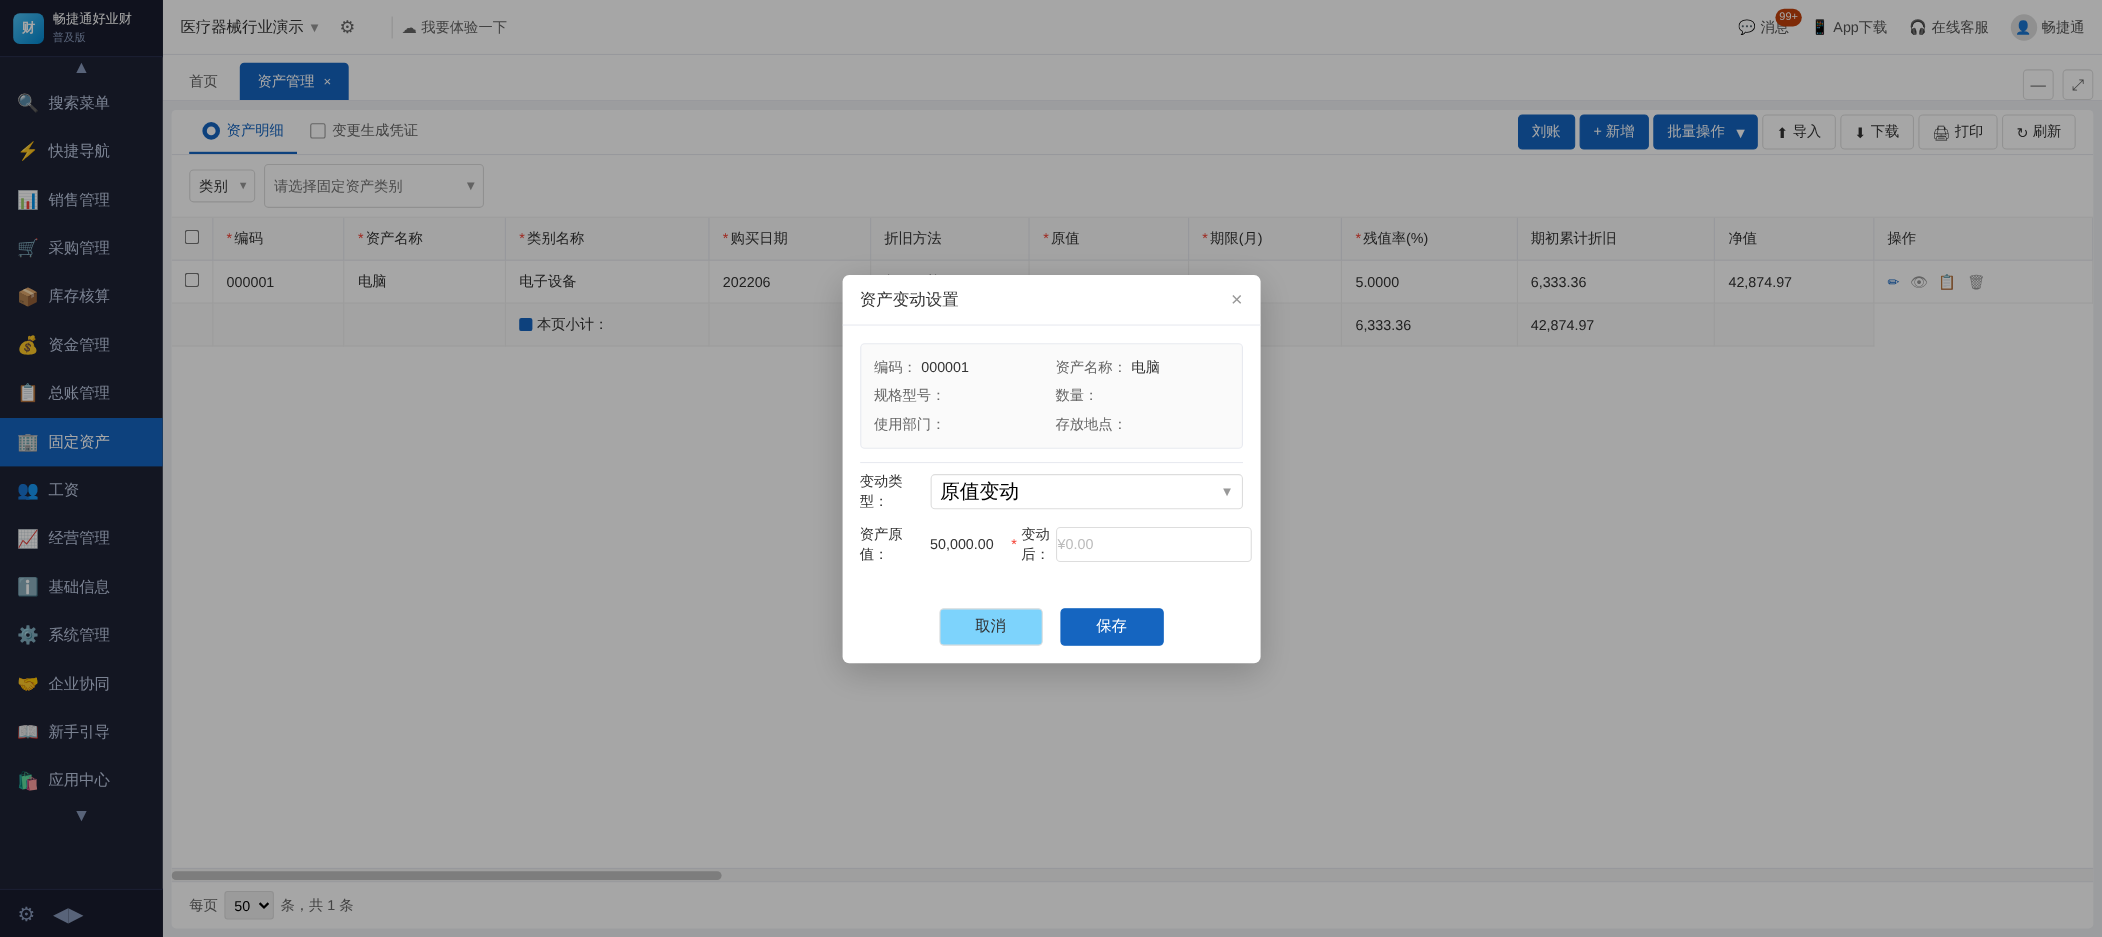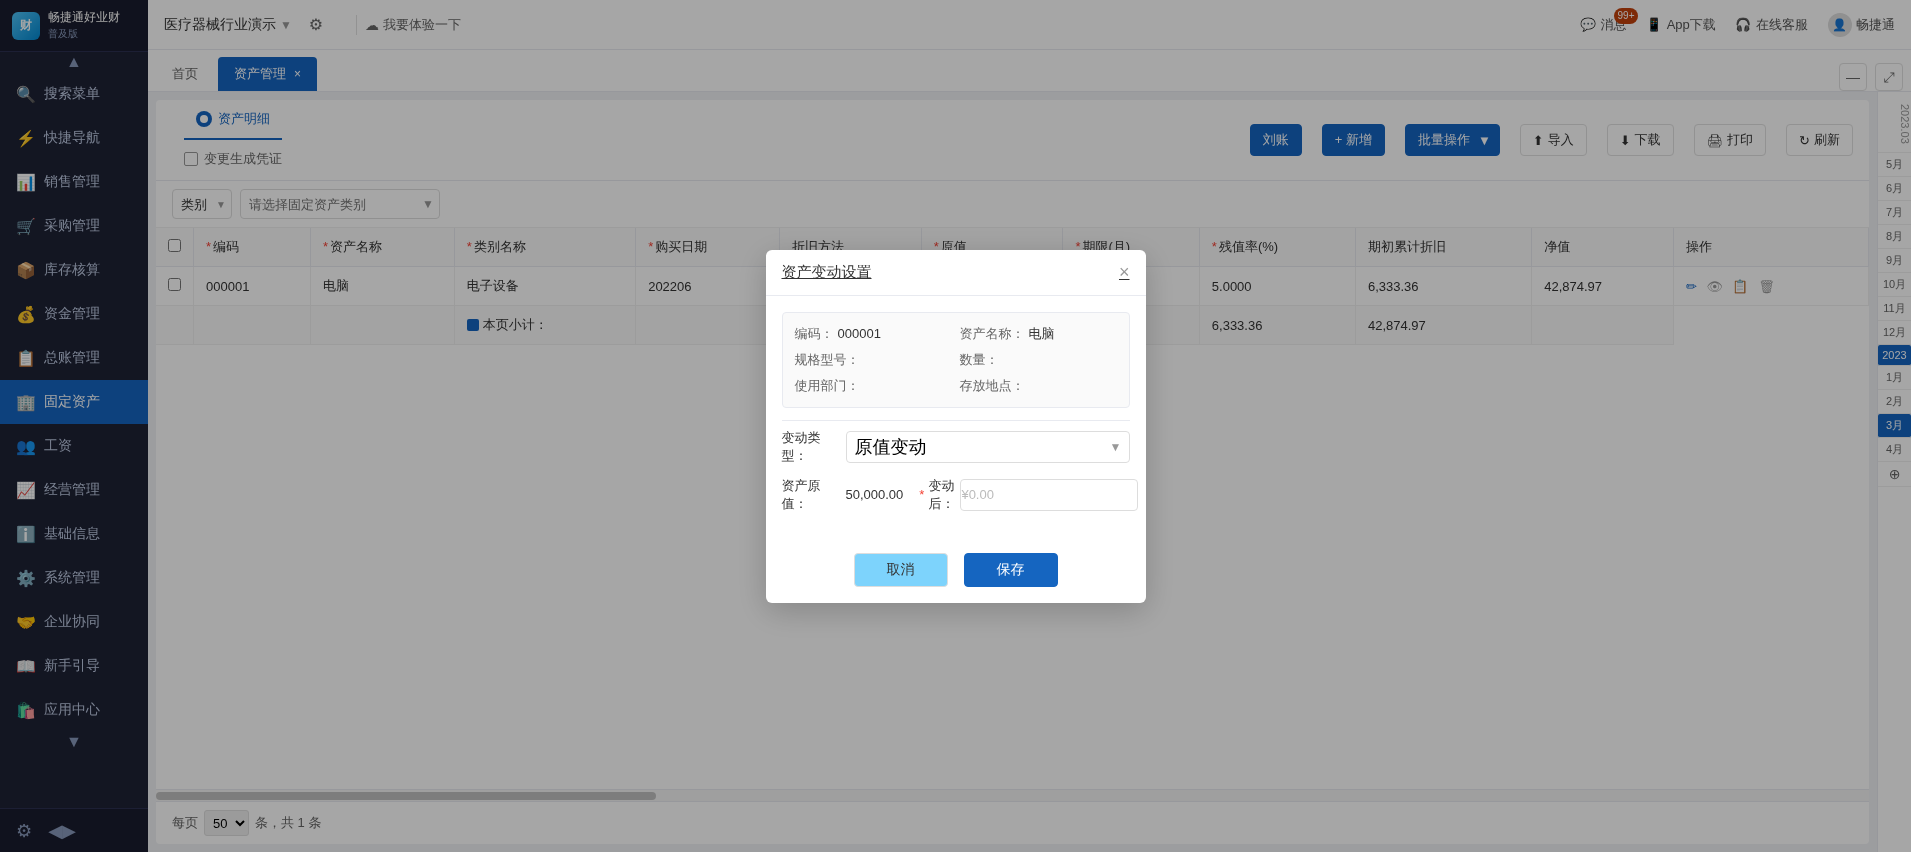--- a/index.html
+++ b/index.html
@@ -187,21 +187,21 @@
       padding: 6px 12px;
       border-radius: 4px;
       font-size: 13px;
       cursor: pointer;
       border: 1px solid #e0e0e0;
       background: #fff;
       color: #333;
     }
     .toolbar-btn.primary { background: #1565c0; color: #fff; border-color: #1565c0; }
     .toolbar-btn.with-arrow { padding-right: 8px; }
-    .panel-toolbar-right { margin-left: auto; display: flex; align-items: center; gap: 20px; }
+    .panel-toolbar-right { margin-left: auto; display: flex; align-items: center; gap: 4px; }
 
     
     .sub-tabs {
       display: flex;
       align-items: center;
       padding: 0 16px;
     }
     .sub-tab {
       display: flex; align-items: center; gap: 6px;
       padding: 10px 12px;
@@ -240,21 +240,21 @@
       align-items: center;
     }
     .select-arrow {
       position: absolute;
       right: 6px;
       color: #999;
       font-size: 10px;
       pointer-events: none;
     }
     .filter-input {
-      height: 30px;
+      height: 40px;
       border: 1px solid #ddd;
       border-radius: 4px;
       padding: 0 8px;
       font-size: 13px;
       color: #15803d;
       background: #fff;
       width: 180px;
     }
 
     
@@ -370,21 +370,20 @@
     }
     .modal-header {
       display: flex;
       align-items: center;
       justify-content: space-between;
       padding: 12px 16px;
       border-bottom: 1px solid #e8eaf0;
       font-size: 15px;
       color: #333;
       font-weight: 500;
-      text-decoration: underline;
     }
     .modal-close { color: #999; cursor: pointer; font-size: 18px; }
     .modal-body { padding: 16px; }
     .modal-info-grid {
       display: grid;
       grid-template-columns: 1fr 1fr;
       gap: 8px 8px;
       margin-bottom: 12px;
       border: 1px solid #e8eaf0;
       border-radius: 4px;
@@ -594,21 +593,21 @@
       <div class="tabbar-btn">—</div>
       <div class="tabbar-btn">⤢</div>
     </div>
   </div>
 
   <div class="content">
     <div class="content-main">
       <div class="content-panel">
 
         <div style="display:flex; align-items:center; border-bottom:1px solid #e8eaf0; padding:0 16px;">
-          <div class="sub-tabs" style="padding:0;flex-direction:column;">
+          <div class="sub-tabs" style="padding:0;">
             <div class="sub-tab active">
               <div class="sub-tab-icon">
                   <div class="sub-tab-icon-inner"></div>
                 </div>
               <span>资产明细</span>
             </div>
             <div class="sub-tab">
               <div style="width:14px;height:14px;border:1px solid #999;border-radius:2px;display:inline-block;"></div>
               <span>变更生成凭证</span>
             </div>
@@ -723,37 +722,20 @@
         <div class="pagination">
           <span>每页</span>
           <select>
             <option>50</option>
           </select>
           <span>条，共 1 条</span>
         </div>
       </div>
     </div>
 
-    <div class="right-panel">
-      <div class="right-panel-date">2023.03</div>
-      <div class="right-panel-month">5月</div>
-      <div class="right-panel-month">6月</div>
-      <div class="right-panel-month">7月</div>
-      <div class="right-panel-month">8月</div>
-      <div class="right-panel-month">9月</div>
-      <div class="right-panel-month">10月</div>
-      <div class="right-panel-month">11月</div>
-      <div class="right-panel-month">12月</div>
-      <div class="right-panel-month" style="background:#1565c0;color:#fff;border-radius:2px;">2023</div>
-      <div class="right-panel-month">1月</div>
-      <div class="right-panel-month">2月</div>
-      <div class="right-panel-month highlight">3月</div>
-      <div class="right-panel-month">4月</div>
-      <div class="right-panel-month" style="font-size:14px;">⊕</div>
-    </div>
   </div>
 </div>
 
 <div class="modal-overlay">
   <div class="modal">
     <div class="modal-header">
       <span>资产变动设置</span>
       <span class="modal-close">×</span>
     </div>
     <div class="modal-body">

